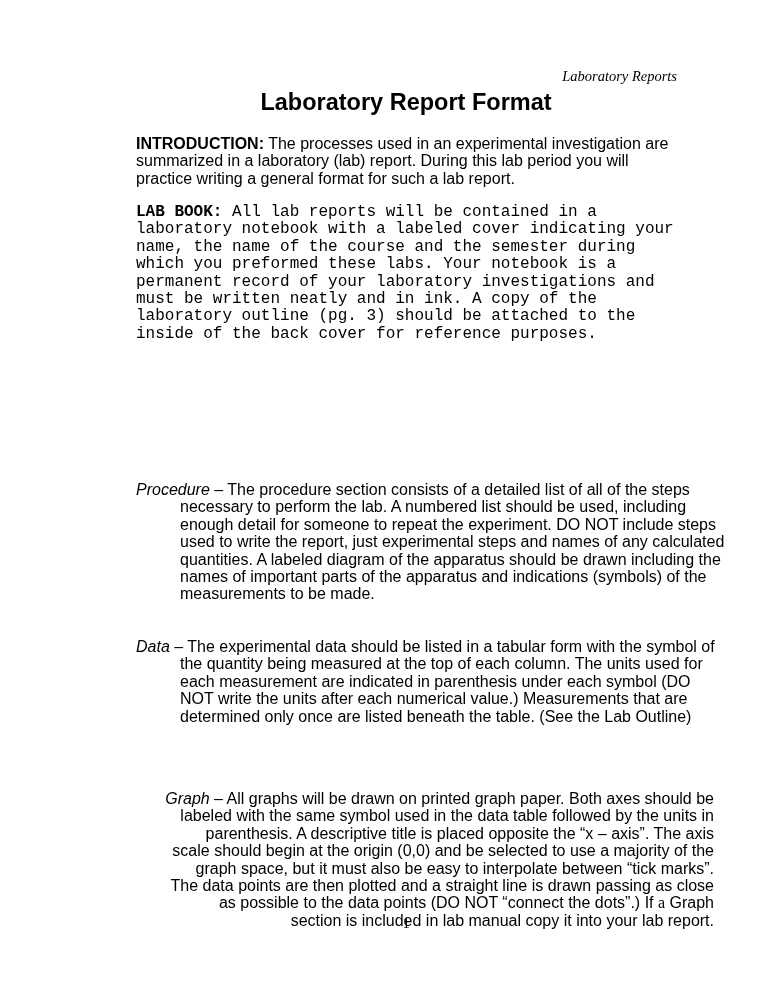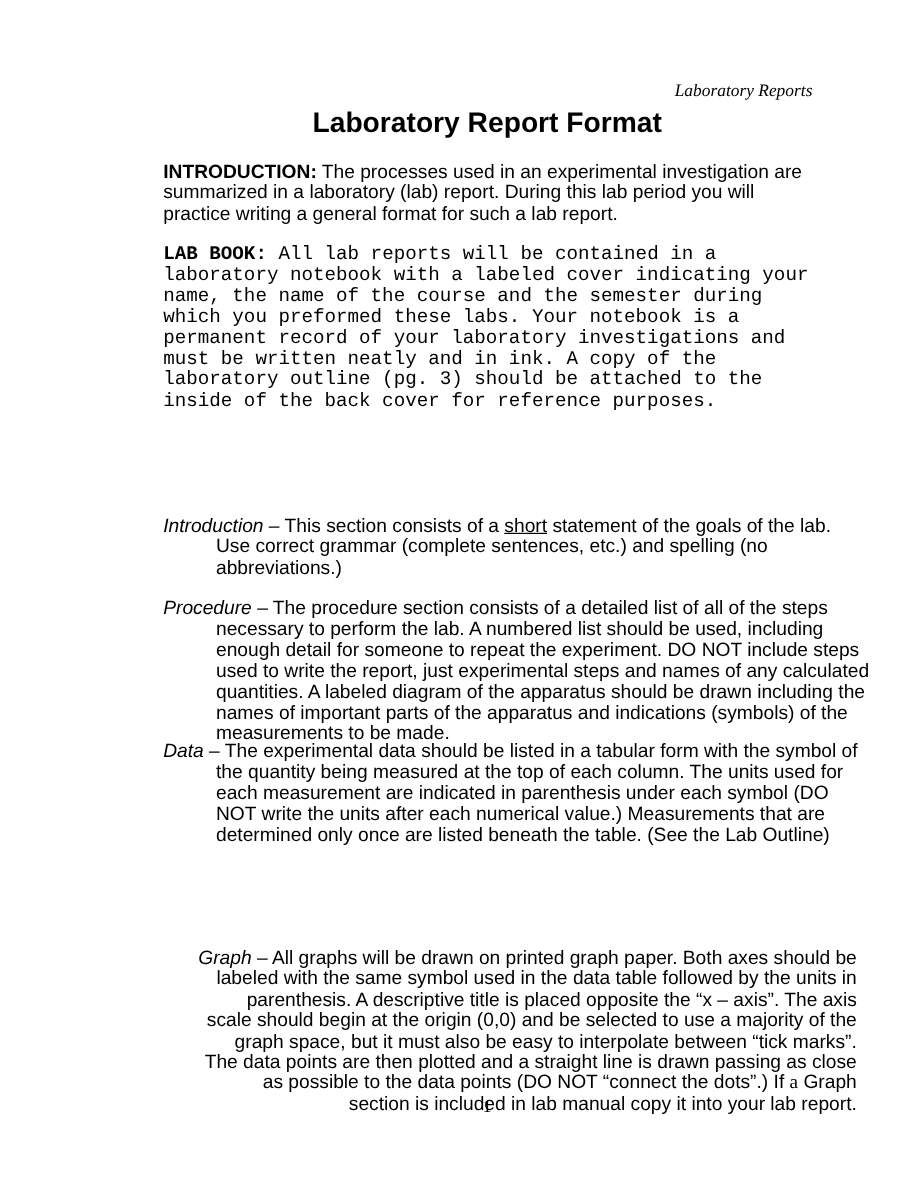--- a/index.html
+++ b/index.html
@@ -40,29 +40,26 @@
   <div class="body-text" style="top:135px;">
     <span class="lbl">INTRODUCTION:</span><span> The processes used in an experimental investigation are summarized in a laboratory (lab) report.  During this lab period you will practice writing a general format for such a lab report.</span>
   </div>
 
   <div class="body-text" style="top:204px;font-family:Liberation Mono, monospace;">
     <span class="lbl">LAB BOOK:</span><span> All lab reports will be contained in a laboratory notebook with a labeled cover indicating your name, the name of the course and the semester during which you preformed these labs. Your notebook is a permanent record of your laboratory investigations and must be written neatly and in ink. A copy of the laboratory outline (pg. 3) should be attached to the inside of the back cover for reference purposes.</span>
   </div>
 
 
 
-  <div class="body-text hang" style="top:430px;">
-    <span class="term">Introduction</span><span> – This section consists of a </span><span class="u">short</span><span> statement of the goals of the lab. Use correct grammar (complete sentences, etc.) and spelling (no abbreviations.)</span>
-  </div>
 
-  <div class="body-text hang" style="top:499px;">
+  <div class="body-text hang" style="top:481px;">
     <span class="term">Procedure</span><span> – The procedure section consists of a detailed list of all of the steps necessary to perform the lab. A numbered list should be used, including enough detail for someone to repeat the experiment. DO NOT include steps used to write the report, just experimental steps and names of any calculated quantities. A labeled diagram of the apparatus should be drawn including the names of important parts of the apparatus and indications (symbols) of the measurements to be made.</span>
   </div>
 
-  <div class="body-text hang" style="top:618px;">
+  <div class="body-text hang" style="top:638px;">
     <span class="term">Data</span><span> – The experimental data should be listed in a tabular form with the symbol of the quantity being measured at the top of each column. The units used for each measurement are indicated in parenthesis under each symbol (DO NOT write the units after each numerical value.) Measurements that are determined only once are listed beneath the table. (See the Lab Outline)</span>
   </div>
 
   <div class="body-text hang2" style="top:790px;text-align:right;">
     <span class="term">Graph</span><span> – All graphs will be drawn on printed graph paper. Both axes should be labeled with the same symbol used in the data table followed by the units in parenthesis. A descriptive title is placed opposite the “x – axis”. The axis scale should begin at the origin (0,0) and be selected to use a majority of the graph space, but it must also be easy to interpolate between “tick marks”. The data points are then plotted and a straight line is drawn passing as close as possible to the data points (DO NOT “connect the dots”.) If </span><span class="serif">a</span><span> Graph section is included in lab manual copy it into your lab report.</span>
   </div>
 
   <div class="pagenum">1</div>
 
 </div>

